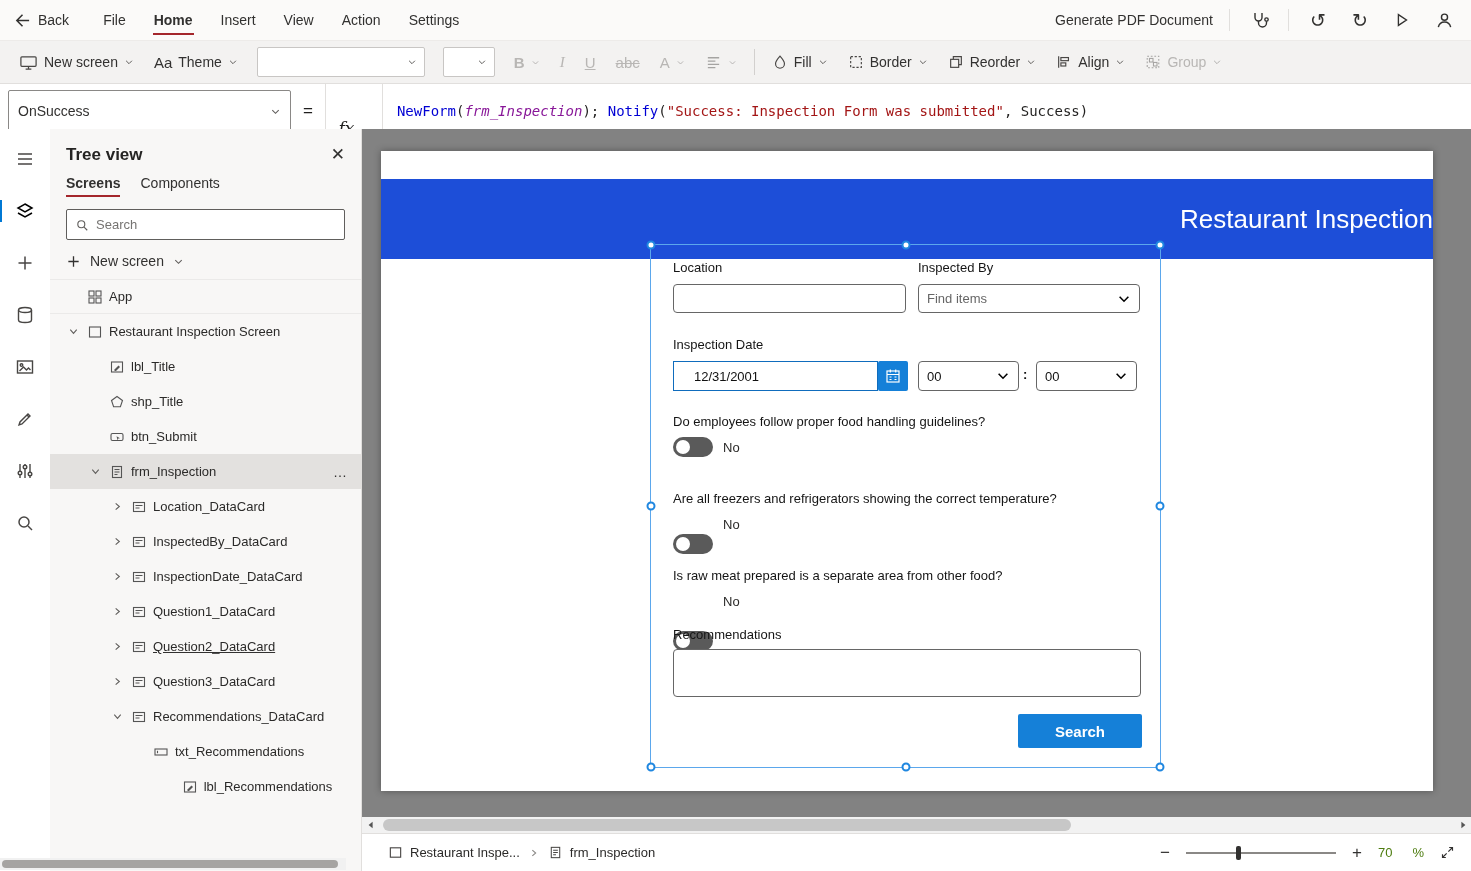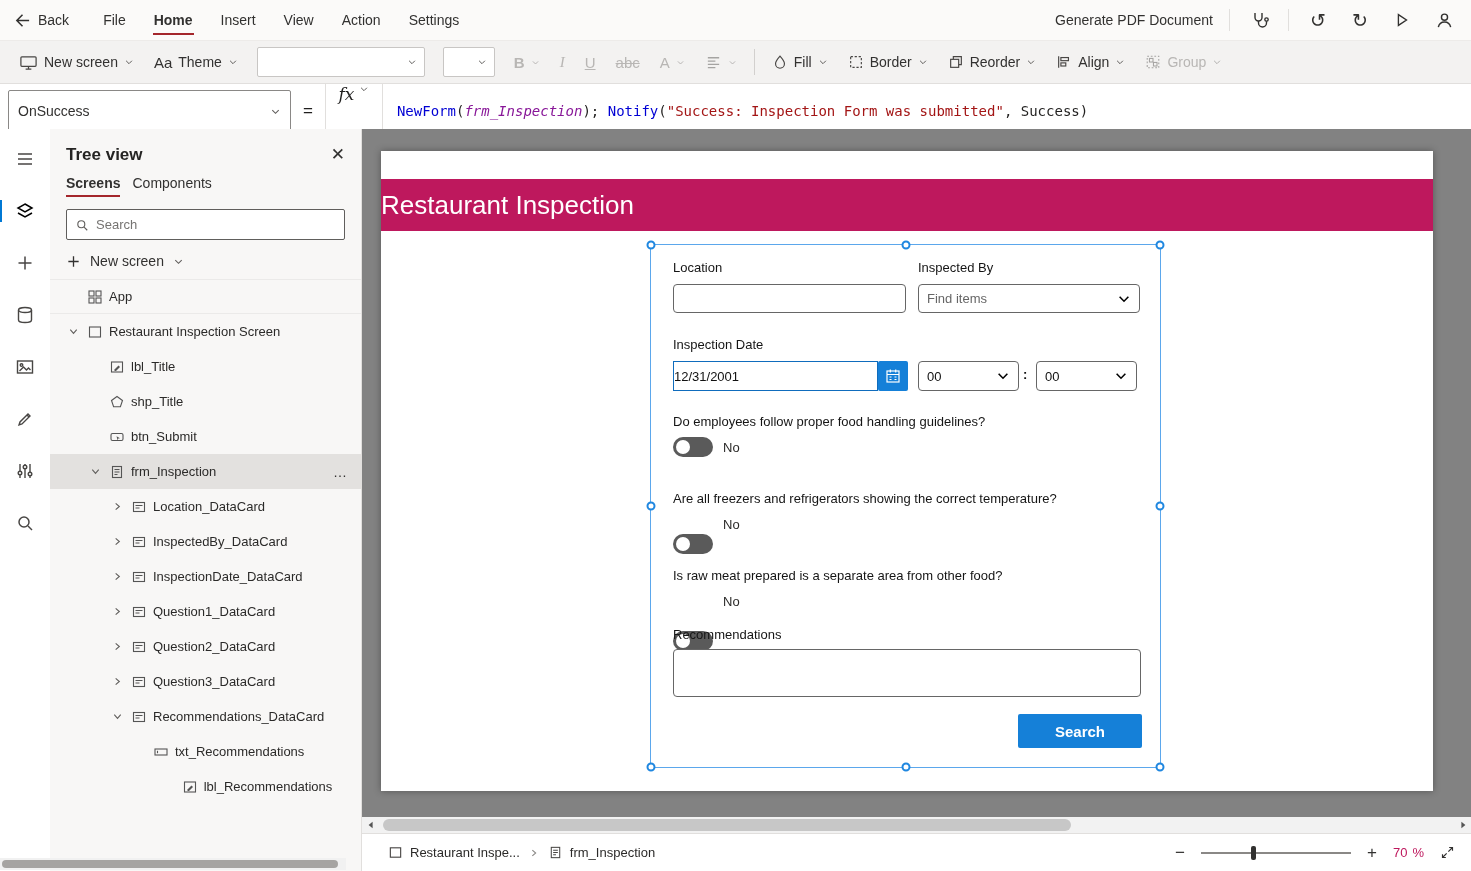--- a/index.html
+++ b/index.html
@@ -34,42 +34,42 @@
   .tselect.size{width:52px;margin:0 8px}
   .chev-sm{color:#605e5c}
   .bold-g{font-weight:700}.italic-g{font-style:italic;font-family:"Liberation Serif",serif}
   .under-g{text-decoration:underline}.strike-g{text-decoration:line-through;font-size:12px}
 
   
   .formulabar{height:60px;background:#fff;border-bottom:6px solid #c4b5fd;display:flex;align-items:stretch}
   .prop-select{width:283px;margin:6px 0 6px 8px;border:1px solid #8a8886;border-radius:2px;background:#fff;
     display:flex;align-items:center;justify-content:space-between;padding:0 9px;font-size:14px;cursor:pointer}
   .equals{align-self:center;margin:0 12px;font-size:17px;color:#201f1e}
-  .fx-btn{width:58px;border-left:1px solid #e1dfdd;border-right:1px solid #e1dfdd;display:flex;align-items:flex-start;
+  .fx-btn{width:58px;border-left:1px solid #e1dfdd;border-right:1px solid #e1dfdd;display:flex;align-items:flex-end;
     justify-content:center;gap:5px;cursor:pointer}
   .fx-glyph{font-family:"DejaVu Serif",serif;font-style:italic;font-size:17px;color:#201f1e}
   .formula-text{display:flex;align-items:center;margin-left:14px;font-family:"DejaVu Sans Mono",monospace;
     font-size:14px;white-space:pre}
   .seg-func{color:#0000d4}.seg-ident{color:#881798;font-style:italic}
   .seg-string{color:#a31515}.seg-plain{color:#201f1e}
 
   
   .main{position:absolute;top:129px;left:0;right:0;bottom:0;display:flex}
 
   
   .rail{width:50px;background:#fff;display:flex;flex-direction:column;padding-top:4px}
   .rail-btn{width:50px;height:52px;display:flex;align-items:center;justify-content:center;color:#484644;cursor:pointer;position:relative}
   .rail-btn.selected{color:#000}
   .rail-btn.selected::before{content:"";position:absolute;left:0;top:15px;bottom:15px;width:2px;background:#0078d4}
 
   
   .tree-panel{width:312px;background:#f8f7f6;border-right:1px solid #e1dfdd;display:flex;flex-direction:column;position:relative}
   .tree-header{display:flex;align-items:center;justify-content:space-between;padding:15px 16px 4px;font-size:17px;font-weight:700;color:#252423}
   .close-x{font-size:17px;font-weight:400;color:#323130;cursor:pointer}
-  .tree-tabs{display:flex;gap:12px;padding:6px 16px 0;margin-bottom:12px}
+  .tree-tabs{display:flex;gap:20px;padding:6px 16px 0;margin-bottom:12px}
   .tree-tab{font-size:14px;padding-bottom:6px;position:relative;cursor:pointer;color:#323130}
   .tree-tab.active{font-weight:700}
   .tree-tab.active::after{content:"";position:absolute;left:0;right:0;bottom:0;height:2px;background:#a4262c}
   .search-box{margin:0 16px;height:31px;border:1px solid #605e5c;border-radius:2px;background:#fff;
     display:flex;align-items:center;padding:0 8px;gap:7px}
   .search-box input{border:none;outline:none;flex:1;font-size:13px;background:transparent;color:#323130;font-family:inherit}
   .search-box input::placeholder{color:#767472}
   .new-screen-row{display:flex;align-items:center;gap:9px;margin:13px 16px 10px;font-size:14px;color:#323130;cursor:pointer}
   .tree-list{flex:1;overflow:hidden;font-size:13px;padding-bottom:4px}
   .tree-row{height:35px;display:flex;align-items:center;position:relative;cursor:pointer}
@@ -81,33 +81,33 @@
   .tree-more{position:absolute;right:13px;color:#323130;font-size:14px;letter-spacing:1px}
 
   
   .left-hscroll{position:absolute;left:0;bottom:1px;width:346px;height:12px;background:#f1f1f1;z-index:9}
   .left-hscroll .thumb{position:absolute;left:2px;top:2px;height:8px;width:336px;background:#a6a4a2;border-radius:4px}
 
   
   .right-col{flex:1;display:flex;flex-direction:column;min-width:0}
   .canvas-area{flex:1;position:relative;background:#828282;overflow:hidden}
   .screen{position:absolute;left:19px;top:22px;width:1052px;height:640px;background:#fff;box-shadow:0 0 7px rgba(0,0,0,.35)}
-  .screen-header{position:absolute;top:28px;left:0;width:100%;height:52px;background:#be185d;color:#fff;
-    display:flex;align-items:center;justify-content:flex-start;font-size:26px}
+  .screen-header{position:absolute;top:28px;left:0;width:100%;height:80px;background:#1d4ed8;color:#fff;
+    display:flex;align-items:center;justify-content:flex-end;font-size:26px}
   .form-region{position:absolute;left:269px;top:93px;width:511px;height:524px;border:1px solid #5ba7ec}
   .handle{position:absolute;width:9px;height:9px;background:#fff;border:2px solid #1f87e0;border-radius:50%;
     transform:translate(-50%,-50%);z-index:4}
   .fld{position:absolute;font-size:13px;color:#111}
   .f-label{white-space:nowrap;color:#151515}
   .box{border:1px solid #666;background:#fff;border-radius:4px}
   .text-input{padding:0 8px;font-size:13px;font-family:inherit;outline:none}
   .dd{display:flex;align-items:center;justify-content:space-between;padding:0 8px;cursor:pointer}
   .dd .ph{color:#666}
   .dd .val{color:#111}
-  .date-input{display:flex;align-items:center;padding:0 0;border:1px solid #0f6cbd;background:#fff;cursor:text}
+  .date-input{display:flex;align-items:center;padding:0 20px;border:1px solid #0f6cbd;background:#fff;cursor:text}
   .cal-btn{display:flex;align-items:center;justify-content:center;background:#1580d8;cursor:pointer;border-radius:2px}
   .colonsep{font-weight:700;color:#111}
   .toggle{width:40px;height:20px;border-radius:10px;background:#5a5a5a;position:relative;cursor:pointer}
   .toggle .knob{position:absolute;left:3px;top:3px;width:14px;height:14px;border-radius:50%;background:#fff}
   .toggle-value{color:#2b2a29}
   textarea.rec{resize:none;padding:6px 8px;font-family:inherit;font-size:13px;outline:none}
   .submit-btn{display:flex;align-items:center;justify-content:center;background:#1580d8;color:#fff;
     font-size:15px;font-weight:700;border:none;cursor:pointer;border-radius:2px}
 
   
@@ -119,21 +119,21 @@
   
   .statusbar{height:38px;background:#fff;border-top:1px solid #e1dfdd;display:flex;align-items:center;padding:0 16px}
   .crumbs{display:flex;align-items:center;gap:9px;margin-left:10px;font-size:13px}
   .crumb{display:flex;align-items:center;gap:7px;cursor:pointer;color:#2b2a29}
   .crumb-div{color:#8a8886}
   .zoom{margin-left:auto;display:flex;align-items:center;gap:16px}
   .zoom-btn{font-size:17px;color:#323130;cursor:pointer;line-height:1}
   .zoom-slider{width:150px;height:14px;position:relative;cursor:pointer}
   .zoom-slider .line{position:absolute;left:0;right:0;top:6px;height:2px;background:#8a8886}
   .zoom-slider .sthumb{position:absolute;left:33%;top:0;width:5px;height:14px;background:#323130;border-radius:2px}
-  .zoom-text{font-size:13px;color:#be185d;display:flex;gap:5px}
+  .zoom-text{font-size:13px;color:#4d7c0f;display:flex;gap:20px}
   .fit-icon{color:#323130;cursor:pointer}
 </style>
 </head>
 <body>
 
 <div class="menubar">
   <div class="back">
     <span>
       <svg width="17" height="17" viewBox="0 0 18 18" fill="none" stroke="#323130" stroke-width="1.6">
           <path d="M9 3L3 9l6 6M3 9h13"></path>
@@ -549,21 +549,21 @@
             </svg>
           </span>
           <span class="tree-icon">
             <svg width="16" height="16" viewBox="0 0 16 16" fill="none" stroke="#555" stroke-width="1.1">
               <rect x="2.5" y="3.5" width="11" height="9"></rect>
               <path d="M4.5 6.5h7M4.5 9h4"></path>
             </svg>
           </span>
           <span class="tree-label">Question1_DataCard</span>
         </div>
-        <div class="tree-row" style="padding-left: 56px;">
+        <div class="tree-row" style="padding-left: 56px; text-decoration: underline;">
           <span class="tree-chev">
             <svg width="11" height="11" viewBox="0 0 12 12">
               <path d="M4 2.5L8 6l-4 3.5" fill="none" stroke="#605e5c" stroke-width="1.2"></path>
             </svg>
           </span>
           <span class="tree-icon">
             <svg width="16" height="16" viewBox="0 0 16 16" fill="none" stroke="#555" stroke-width="1.1">
               <rect x="2.5" y="3.5" width="11" height="9"></rect>
               <path d="M4.5 6.5h7M4.5 9h4"></path>
             </svg>

